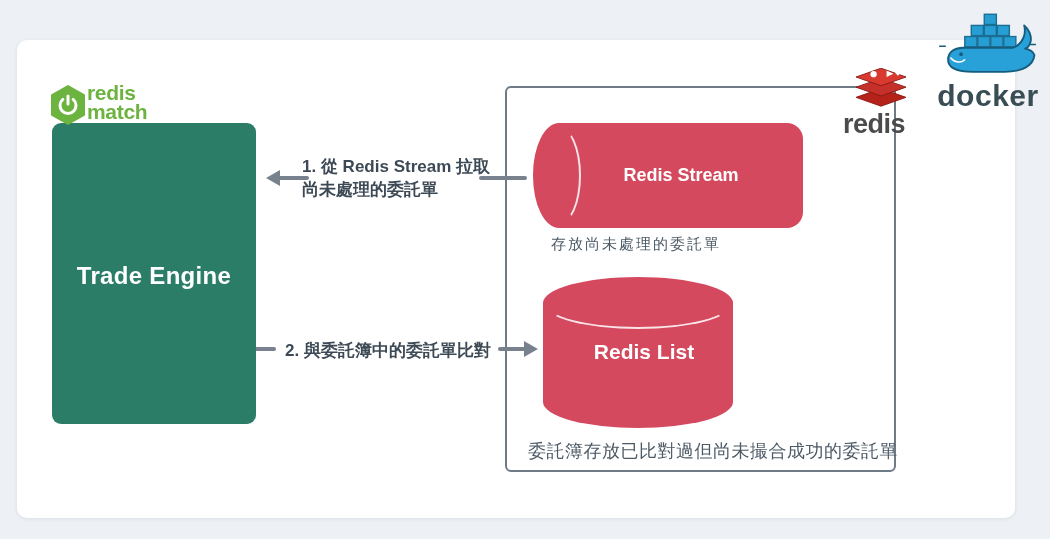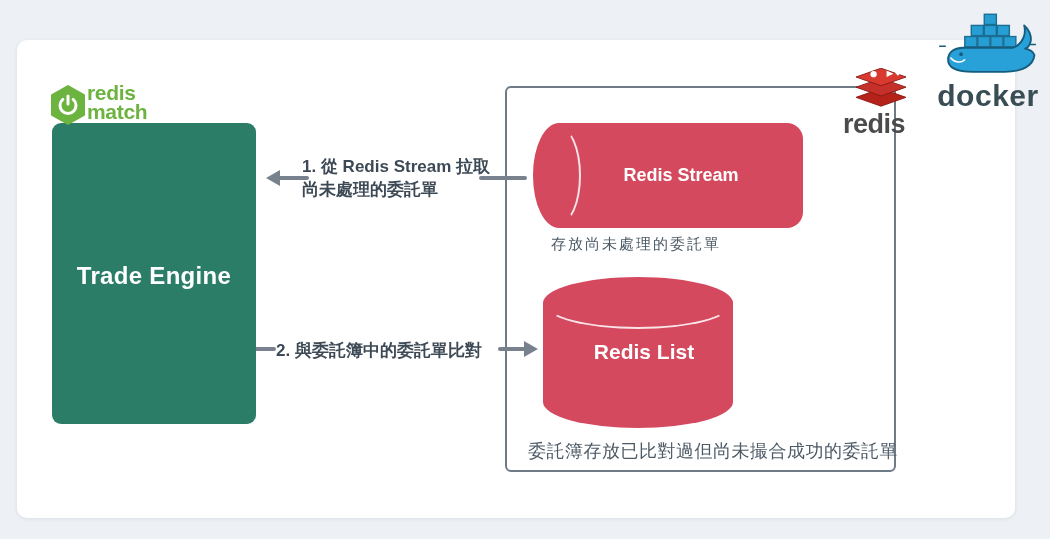--- a/index.html
+++ b/index.html
@@ -58,21 +58,21 @@
   
   .caption{color:#4c5a66;white-space:nowrap;}
   .cap1{left:551px;top:235px;font-size:15px;letter-spacing:2px;}
   .cap2{left:528px;top:439px;font-size:18px;letter-spacing:.5px;text-align:right;}
   
   .aline{height:4px;background:#78828e;border-radius:2px;}
   .ahead-l{width:0;height:0;border:8px solid transparent;border-right:14px solid #78828e;}
   .ahead-r{width:0;height:0;border:8px solid transparent;border-left:14px solid #78828e;}
   .alabel{color:#3d4a56;font-weight:600;font-size:17px;white-space:nowrap;}
   .step1-label{left:302px;top:155px;width:185px;line-height:23px;}
-  .step2-label{left:276px;top:339px;width:235px;}
+  .step2-label{left:285px;top:339px;width:235px;}
   
   .redis-logo-text{left:843px;top:109px;width:76px;text-align:left;
     color:#4b4b4b;font-weight:700;font-size:27px;letter-spacing:-.5px;}
   
   .docker-logo-text{left:933px;top:79px;width:110px;text-align:center;
     color:#394d54;font-weight:700;font-size:30px;letter-spacing:.5px;}
 </style>
 </head>
 <body>
 

